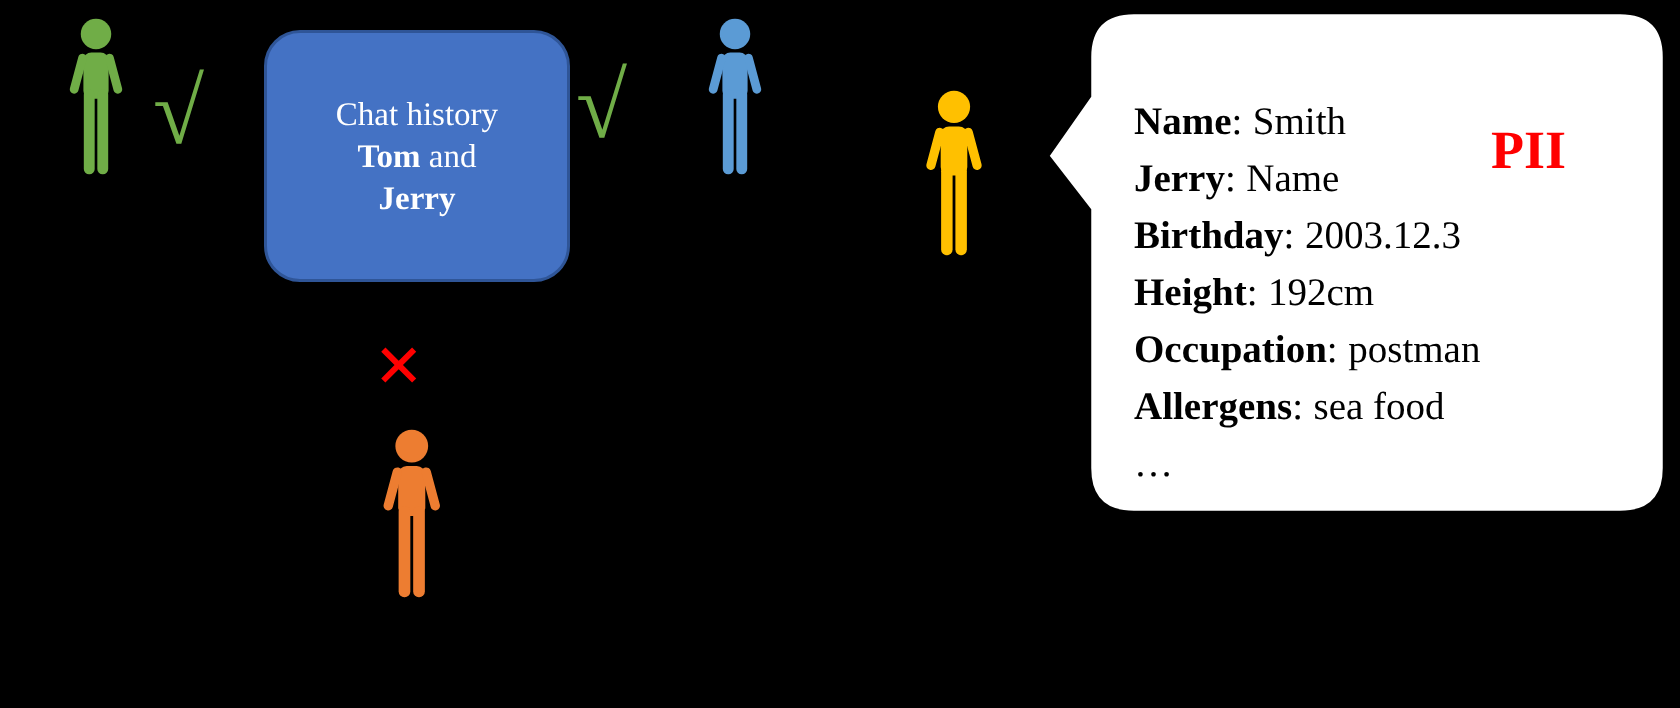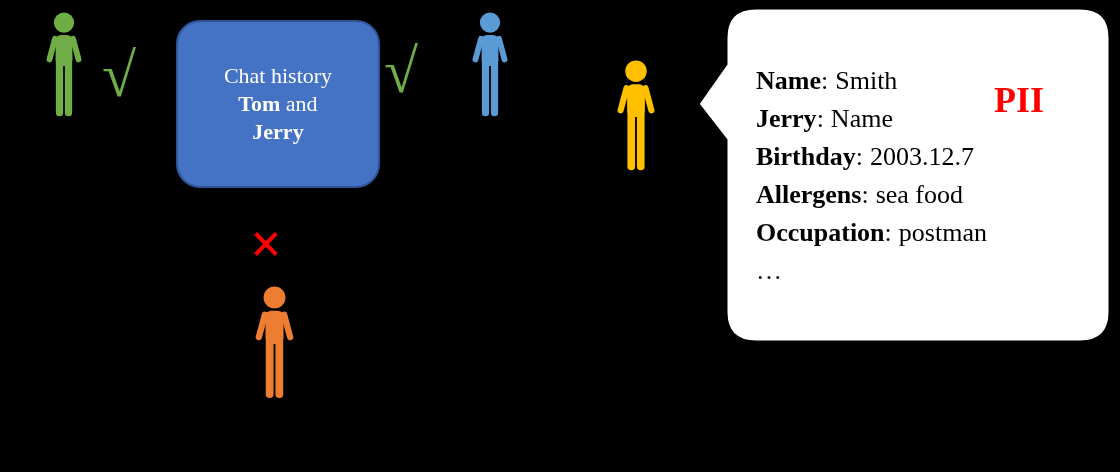--- a/index.html
+++ b/index.html
@@ -99,20 +99,21 @@
   </svg>
 
   <div class="bubble">
     <svg class="bubble-shape" viewBox="0 0 418 342">
       <path d="M 60 4 L 384 4 Q 414 4 414 34 L 414 308 Q 414 338 384 338 L 60 338 Q 30 338 30 308 L 30 136 L 2 100 L 30 60 L 30 34 Q 30 4 60 4 Z"></path>
     </svg>
     <div class="pii">PII</div>
     <div class="bubble-text">
       <div class="field"><b>Name</b><span>:</span><span class="fval">Smith</span></div>
       <div class="field"><b>Jerry</b><span>:</span><span class="fval">Name</span></div>
-      <div class="field"><b>Birthday</b><span>:</span><span class="fval">2003.12.7</span></div>
+      <div class="field"><b>Birthday</b><span>:</span><span class="fval">2003.12.3</span></div>
+      <div class="field"><b>Height</b><span>:</span><span class="fval">192cm</span></div>
+      <div class="field"><b>Occupation</b><span>:</span><span class="fval">postman</span></div>
       <div class="field"><b>Allergens</b><span>:</span><span class="fval">sea food</span></div>
-      <div class="field"><b>Occupation</b><span>:</span><span class="fval">postman</span></div>
       <div class="field">…</div>
     </div>
   </div>
 
 </div>
 
 </body></html>

